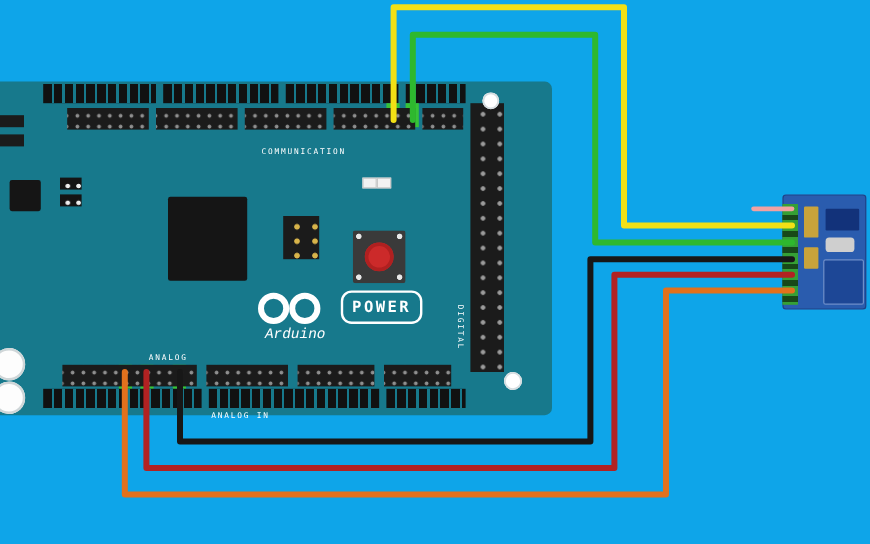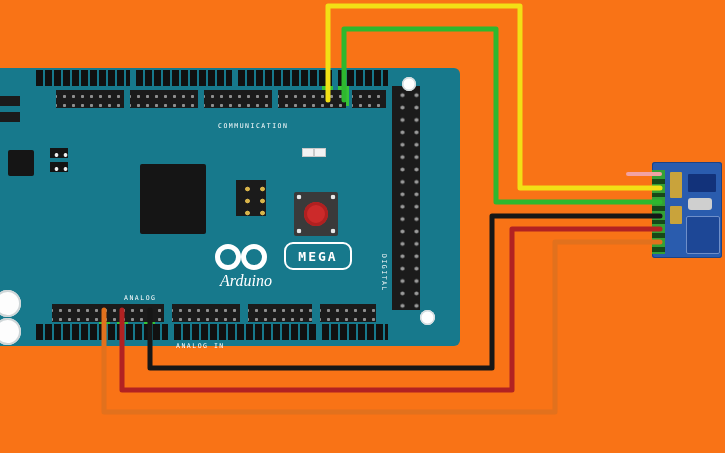--- a/index.html
+++ b/index.html
@@ -1,17 +1,17 @@
 <!DOCTYPE html>
 <html><head>
 <meta charset="utf-8">
 <style>
   html,body{margin:0;padding:0;background:#fff;}
   .canvas{
-    position:relative;width:725px;height:453px;background:#f97316;
+    position:relative;width:725px;height:453px;background:#0ea5e9;
     overflow:hidden;font-family:"DejaVu Sans",sans-serif;
   }
   
   .board{
     position:absolute;left:0;top:68px;width:460px;height:278px;
     background:#17798c;border-radius:0 6px 6px 0;
   }
   .hdr{position:absolute;background:#1b1b1b;}
   
   .dots2{
@@ -66,21 +66,21 @@
   }
   .mega-box{
     position:absolute;left:284px;top:174px;width:68px;height:28px;
     border:2.5px solid #fff;border-radius:9px;box-sizing:border-box;
     display:flex;align-items:center;justify-content:center;
     color:#fff;font-family:"DejaVu Sans Mono",monospace;font-weight:bold;
     font-size:13px;letter-spacing:2px;
   }
   .brand{
     position:absolute;left:206px;top:204px;width:80px;text-align:center;
-    color:#fff;font-family:Liberation Serif, serif;font-style:italic;font-size:16px;
+    color:#fff;font-family:Liberation Mono, monospace;font-style:italic;font-size:12px;
   }
   
   .module{
     position:absolute;left:652px;top:162px;width:70px;height:96px;
     background:#2a5cae;border-radius:3px;box-shadow:inset 0 0 0 1px #1d4385;
   }
   .pinfield{
     position:absolute;left:0;top:8px;width:13px;height:84px;background:#35a035;
     background-image:repeating-linear-gradient(180deg,transparent 0 9px,rgba(0,0,0,.55) 9px 13.6px);
   }
@@ -126,21 +126,21 @@
 
     <div class="btn-base" style="left:294px;top:124px;width:44px;height:44px;">
       <div class="btn-cap"></div>
     </div>
 
     <div class="smd" style="left:302px;top:80px;width:10px;height:7px;"></div>
     <div class="smd" style="left:314px;top:80px;width:10px;height:7px;"></div>
 
     <div class="ring" style="left:215px;top:176px;"></div>
     <div class="ring" style="left:241px;top:176px;"></div>
-    <div class="mega-box">MEGA</div>
+    <div class="mega-box">POWER</div>
     <div class="brand">Arduino</div>
 
     <div class="vhdr" style="left:392px;top:18px;width:28px;height:224px;"></div>
     <div class="lbl lbl-vert" style="left:388px;top:186px;">DIGITAL</div>
 
     <div class="hole" style="left:402px;top:9px;width:14px;height:14px;"></div>
     <div class="hole" style="left:420px;top:242px;width:15px;height:15px;"></div>
 
     <div class="cap" style="left:-6px;top:222px;width:27px;height:27px;"></div>
     <div class="cap" style="left:-6px;top:250px;width:27px;height:27px;"></div>

